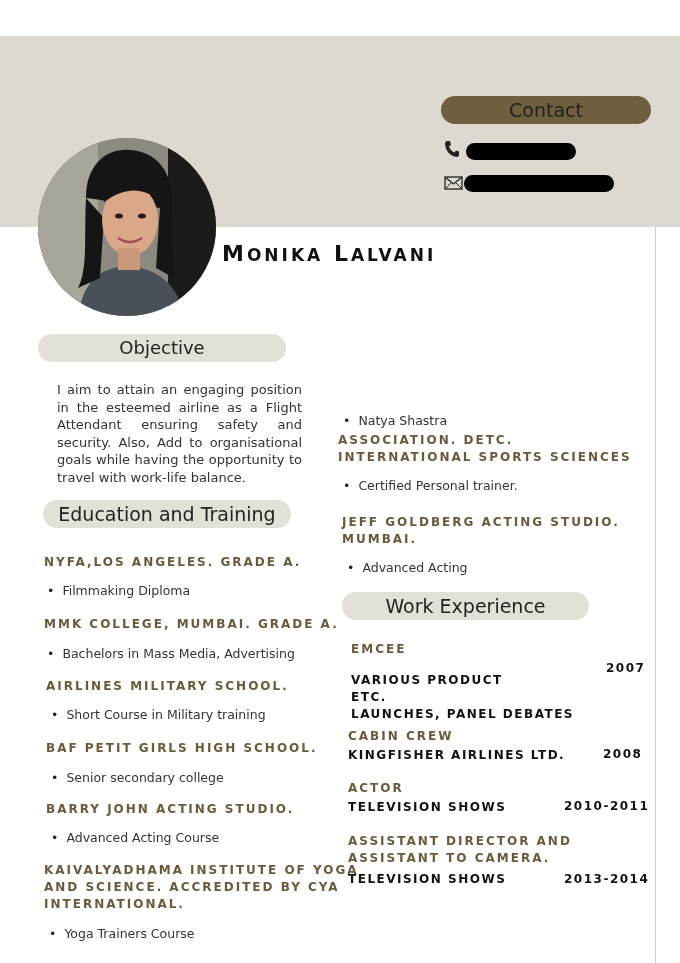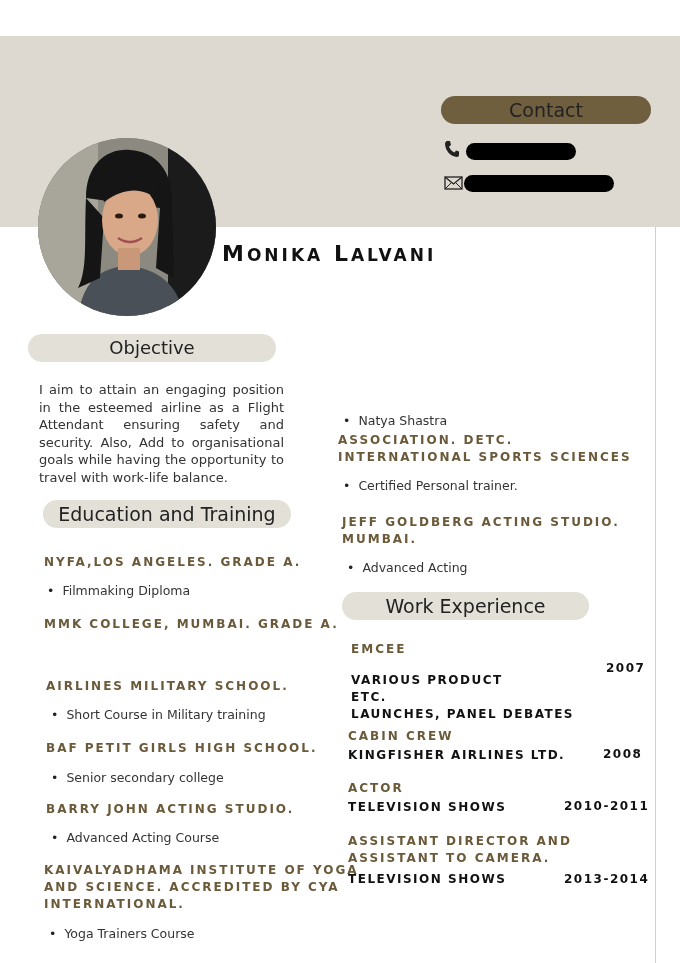--- a/index.html
+++ b/index.html
@@ -16,21 +16,21 @@
   .contact-row .icon { width: 18px; height: 18px; color: #222; font-size: 16px; line-height: 18px; display: inline-block; }
   .redaction { position: absolute; background: #000; border-radius: 10px; }
 
   .avatar { position: absolute; left: 38px; top: 102px; width: 178px; height: 178px; border-radius: 50%; overflow: hidden; background: #7a7a72; }
 
   .name { position: absolute; left: 222px; top: 205px; font-family: "DejaVu Sans", sans-serif; font-weight: bold; font-size: 22px; letter-spacing: 3px; color: #111; }
   .name .sc { font-size: 17px; }
 
   .section-pill { position: absolute; height: 28px; border-radius: 14px; background: #e3e0d8; color: #222; font-family: "DejaVu Sans", sans-serif; font-size: 18px; text-align: center; line-height: 28px; }
 
-  .objective-text { position: absolute; left: 39px; top: 345px; width: 245px; font-size: 13px; line-height: 17.5px; color: #333; text-align: justify; font-family: "DejaVu Sans", sans-serif; }
+  .objective-text { position: absolute; left: 57px; top: 345px; width: 245px; font-size: 13px; line-height: 17.5px; color: #333; text-align: justify; font-family: "DejaVu Sans", sans-serif; }
 
   .edu-heading { position: absolute; font-family: "DejaVu Sans", sans-serif; font-weight: bold; font-size: 12px; letter-spacing: 2px; color: #6b5a3a; line-height: 17px; }
   .bullet { position: absolute; font-family: "DejaVu Sans", sans-serif; font-size: 12.5px; color: #333; }
   .bullet::before { content: "•"; margin-right: 8px; color: #222; }
 
   .work-title { position: absolute; font-family: "DejaVu Sans", sans-serif; font-weight: bold; font-size: 12px; letter-spacing: 2px; color: #6b5a3a; line-height: 17px; }
   .work-company { position: absolute; font-family: "DejaVu Sans", sans-serif; font-weight: bold; font-size: 12px; letter-spacing: 1.5px; color: #111; line-height: 17px; }
   .work-year { position: absolute; font-family: "DejaVu Sans", sans-serif; font-weight: bold; font-size: 12px; letter-spacing: 1.5px; color: #111; }
 </style>
 </head>
@@ -76,29 +76,30 @@
       <path d="M80 100 Q92 108 104 100" stroke="#a05050" stroke-width="2.5" fill="none"></path>
       <ellipse cx="81" cy="78" rx="4" ry="2.5" fill="#2a1a10"></ellipse>
       <ellipse cx="104" cy="78" rx="4" ry="2.5" fill="#2a1a10"></ellipse>
     </svg>
   </div>
 
   <div class="name">
     <span>M</span><span class="sc">ONIKA</span>&nbsp;<span>L</span><span class="sc">ALVANI</span>
   </div>
 
-  <div class="section-pill" style="left:28px; top:298px; width:248px;">Objective</div>
+  <div class="section-pill" style="left:38px; top:298px; width:248px;">Objective</div>
   <div class="objective-text">I aim to attain an engaging position in the esteemed airline as a Flight Attendant ensuring safety and security. Also, Add to organisational goals while having the opportunity to travel with work-life balance.</div>
 
   <div class="section-pill" style="left:43px; top:464px; width:248px; font-size:19px;">Education and Training</div>
 
   <div class="edu-heading" style="left:44px; top:518px;">NYFA,LOS ANGELES. GRADE A.</div>
   <div class="bullet" style="left:47px; top:547px;">Filmmaking Diploma</div>
 
   <div class="edu-heading" style="left:44px; top:580px;">MMK COLLEGE, MUMBAI. GRADE A.</div>
+  <div class="bullet" style="left:47px; top:610px;">Bachelors in Mass Media, Advertising</div>
 
   <div class="edu-heading" style="left:46px; top:642px;">AIRLINES MILITARY SCHOOL.</div>
   <div class="bullet" style="left:51px; top:671px;">Short Course in Military training</div>
 
   <div class="edu-heading" style="left:46px; top:704px;">BAF PETIT GIRLS HIGH SCHOOL.</div>
   <div class="bullet" style="left:51px; top:734px;">Senior secondary college</div>
 
   <div class="edu-heading" style="left:46px; top:765px;">BARRY JOHN ACTING STUDIO.</div>
   <div class="bullet" style="left:51px; top:794px;">Advanced Acting Course</div>
 

